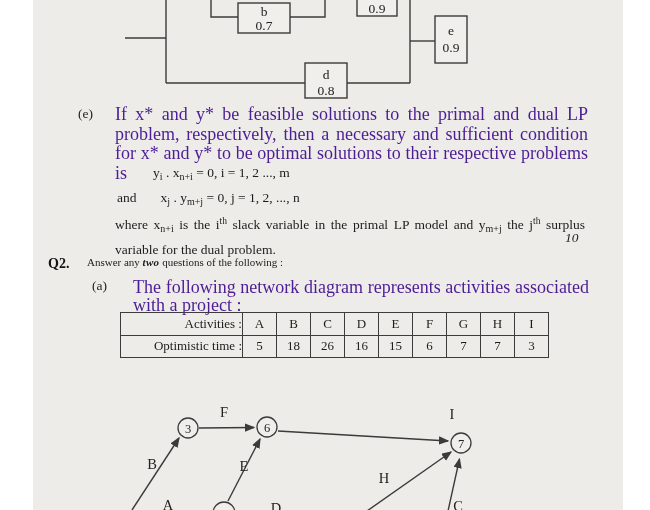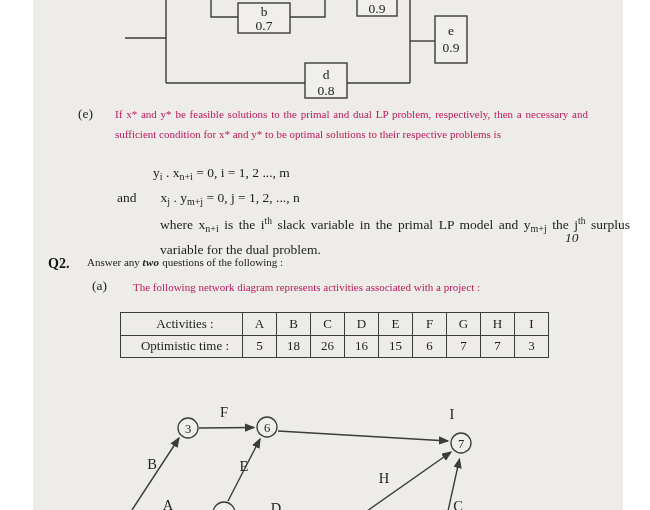--- a/index.html
+++ b/index.html
@@ -8,40 +8,40 @@
     background:#ffffff;
     font-family:"Liberation Serif", serif;
     color:#1f1f1f;
   }
   .page{
     position:absolute;left:33px;top:0;width:590px;height:510px;
     background:#edece8;
   }
   .abs{position:absolute;}
   .para{
-    font-size:11px;line-height:19.5px;text-align:justify;
-    color:#be185d;
+    font-size:18px;line-height:19.5px;text-align:justify;
+    color:#4c1d95;
   }
   .formula{font-size:13.5px;color:#1c1c1c;white-space:nowrap;}
   .formula sub, .wherepara sub{font-size:10px;vertical-align:-3px;letter-spacing:0;}
   .wherepara sup{font-size:9.5px;vertical-align:5px;}
-  .wherepara{font-size:13.5px;line-height:20.5px;text-align:justify;color:#1c1c1c;margin-left:45px;}
+  .wherepara{font-size:13.5px;line-height:20.5px;text-align:justify;color:#1c1c1c;}
   .marks{font-size:13.5px;font-style:italic;color:#1c1c1c;}
   .qnum{font-size:14px;font-weight:bold;color:#141414;}
   .qintro{font-size:11px;color:#1c1c1c;}
   .qintro b i{letter-spacing:.3px;}
   table.acts{
     border-collapse:collapse;table-layout:fixed;
     font-size:13px;color:#1c1c1c;background:transparent;
   }
   table.acts td{
     border:1.2px solid #3c3c3c;height:21.5px;padding:0;
     text-align:center;vertical-align:middle;
   }
-  table.acts td.rowlabel{text-align:center;padding-left:7px;}
+  table.acts td.rowlabel{text-align:right;padding-left:7px;}
   svg text{font-family:"Liberation Serif", serif;fill:#222222;}
   svg .ln{stroke:#3b3b3b;stroke-width:1.4;fill:none;}
   svg .bx{stroke:#3b3b3b;stroke-width:1.4;fill:#f0efeb;}
   svg .nd{stroke:#3b3b3b;stroke-width:1.3;fill:#efeeea;}
 </style>
 </head>
 <body>
 
 <div class="page"></div>
 

